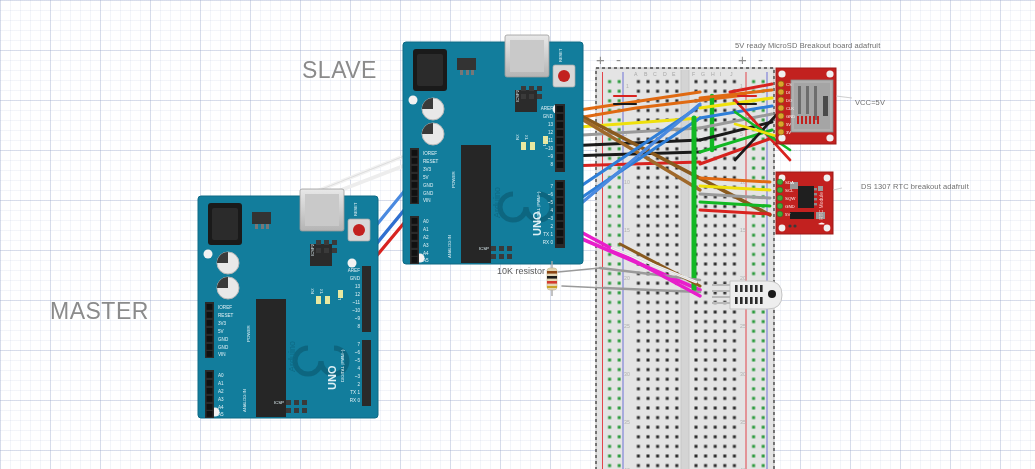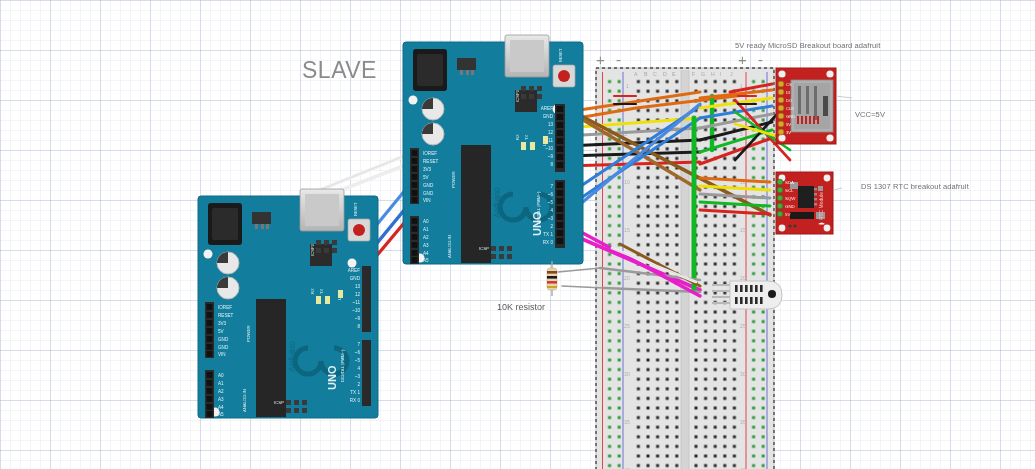--- a/index.html
+++ b/index.html
@@ -42,21 +42,20 @@
     color: #6f6f6f;
     font-size: 7.5px;
     white-space: nowrap;
     letter-spacing: 0.1px;
   }
   .med-label {
     position: absolute;
     color: #5a5a5a;
     font-size: 9px;
     white-space: nowrap;
-    margin-top: 36px;
   }
   .rail-sym {
     position: absolute;
     color: #8c8c8c;
     font-size: 15px;
     font-weight: 400;
     line-height: 1;
   }
 </style>
 </head>
@@ -622,24 +621,25 @@
     </g>
 
     <g stroke="#c0c0c0" stroke-width="0.8" fill="none">
       <line x1="836" y1="96" x2="852" y2="98"></line>
       <line x1="833" y1="190" x2="842" y2="188"></line>
     </g>
   </svg>
 
   <div class="big-label" style="left:302px; top:57px;">SLAVE</div>
 
+  <div class="big-label" style="left:50px; top:298px;">MASTER</div>
 
   <div class="small-label" style="left:735px; top:41px;text-align:center;">5V ready MicroSD Breakout board adafruit</div>
 
-  <div class="small-label" style="left:855px; top:110px;">VCC=5V</div>
+  <div class="small-label" style="left:855px; top:98px;">VCC=5V</div>
 
   <div class="small-label" style="left:844px; top:182px;padding-left:17px;">DS 1307 RTC breakout adafruit</div>
 
   <div class="med-label" style="left:497px; top:266px;">10K resistor</div>
 
   <div class="rail-sym" style="left:596px; top:52px;">+</div>
   <div class="rail-sym" style="left:616px; top:52px;">-</div>
   <div class="rail-sym" style="left:738px; top:52px;">+</div>
   <div class="rail-sym" style="left:758px; top:52px;">-</div>
 

